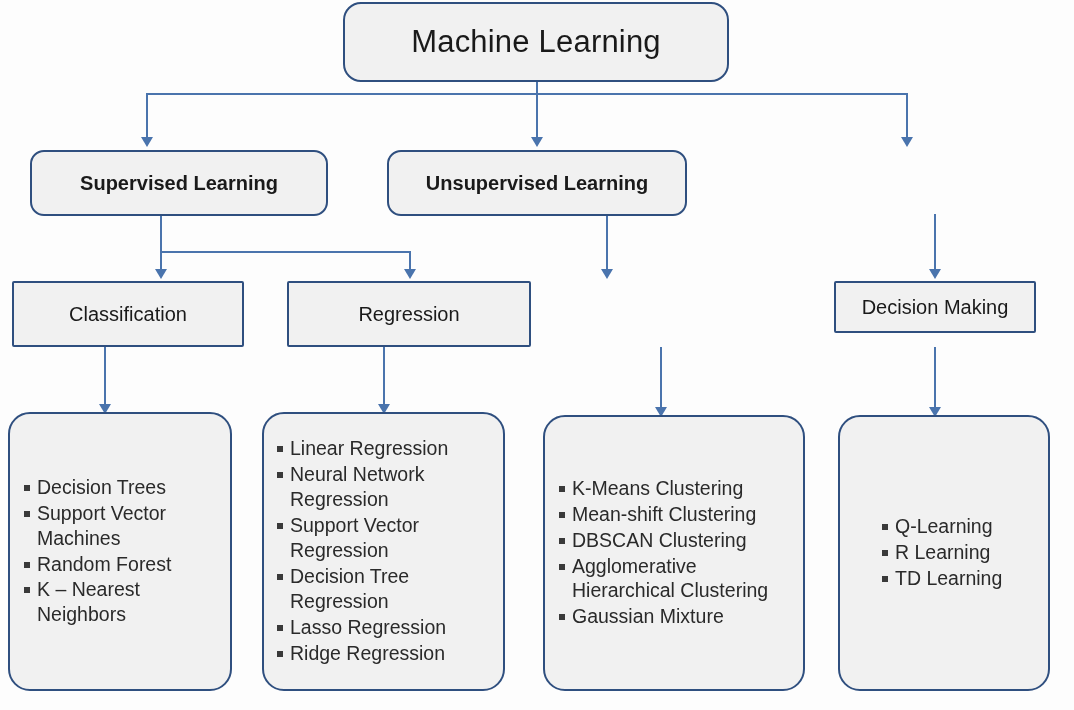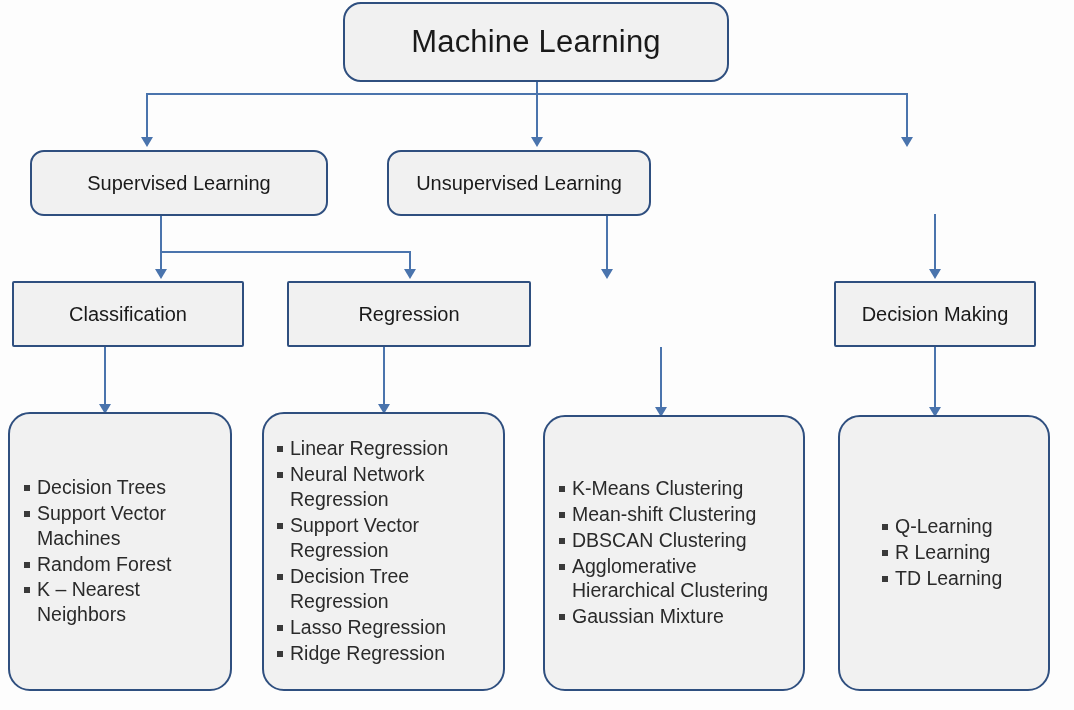--- a/index.html
+++ b/index.html
@@ -31,20 +31,21 @@
     z-index: 3;
   }
   .node.root {
     border-radius: 18px;
     font-size: 31px;
     letter-spacing: 0.2px;
   }
   .node.lvl2 {
     font-size: 20px;
     border-radius: 14px;
+    font-weight: bold;
   }
   .node.lvl3 {
     font-size: 20px;
     border-radius: 2px;
   }
   .node.leaf {
     border-radius: 22px;
     align-items: center;
     justify-content: flex-start;
     text-align: left;
@@ -133,35 +134,35 @@
   <div class="arrow" style="left:929px; top:407px;"></div>
 
   <div class="node root" style="left:343px; top:2px; width:386px; height:80px;">
     <span>Machine Learning</span>
   </div>
 
   <div class="node lvl2" style="left:30px; top:150px; width:298px; height:66px;">
     <span>Supervised Learning</span>
   </div>
 
-  <div class="node lvl2" style="left:387px; top:150px; width:264px; height:66px;">
+  <div class="node lvl2" style="left:387px; top:150px; width:300px; height:66px;">
     <span>Unsupervised Learning</span>
   </div>
 
 
   <div class="node lvl3" style="left:12px; top:281px; width:232px; height:66px;">
     <span>Classification</span>
   </div>
 
   <div class="node lvl3" style="left:261px; top:281px; width:244px; height:66px;margin-left:26px;">
     <span>Regression</span>
   </div>
 
 
-  <div class="node lvl3" style="left:834px; top:281px; width:202px; height:66px;">
+  <div class="node lvl3" style="left:834px; top:281px; width:202px; height:52px;">
     <span>Decision Making</span>
   </div>
 
   <div class="node leaf" style="left:8px; top:412px; width:224px; height:279px;">
     <ul class="leaf-list">
       <li>Decision Trees</li>
       <li>Support Vector Machines</li>
       <li>Random Forest</li>
       <li>K – Nearest Neighbors</li>
     </ul>

